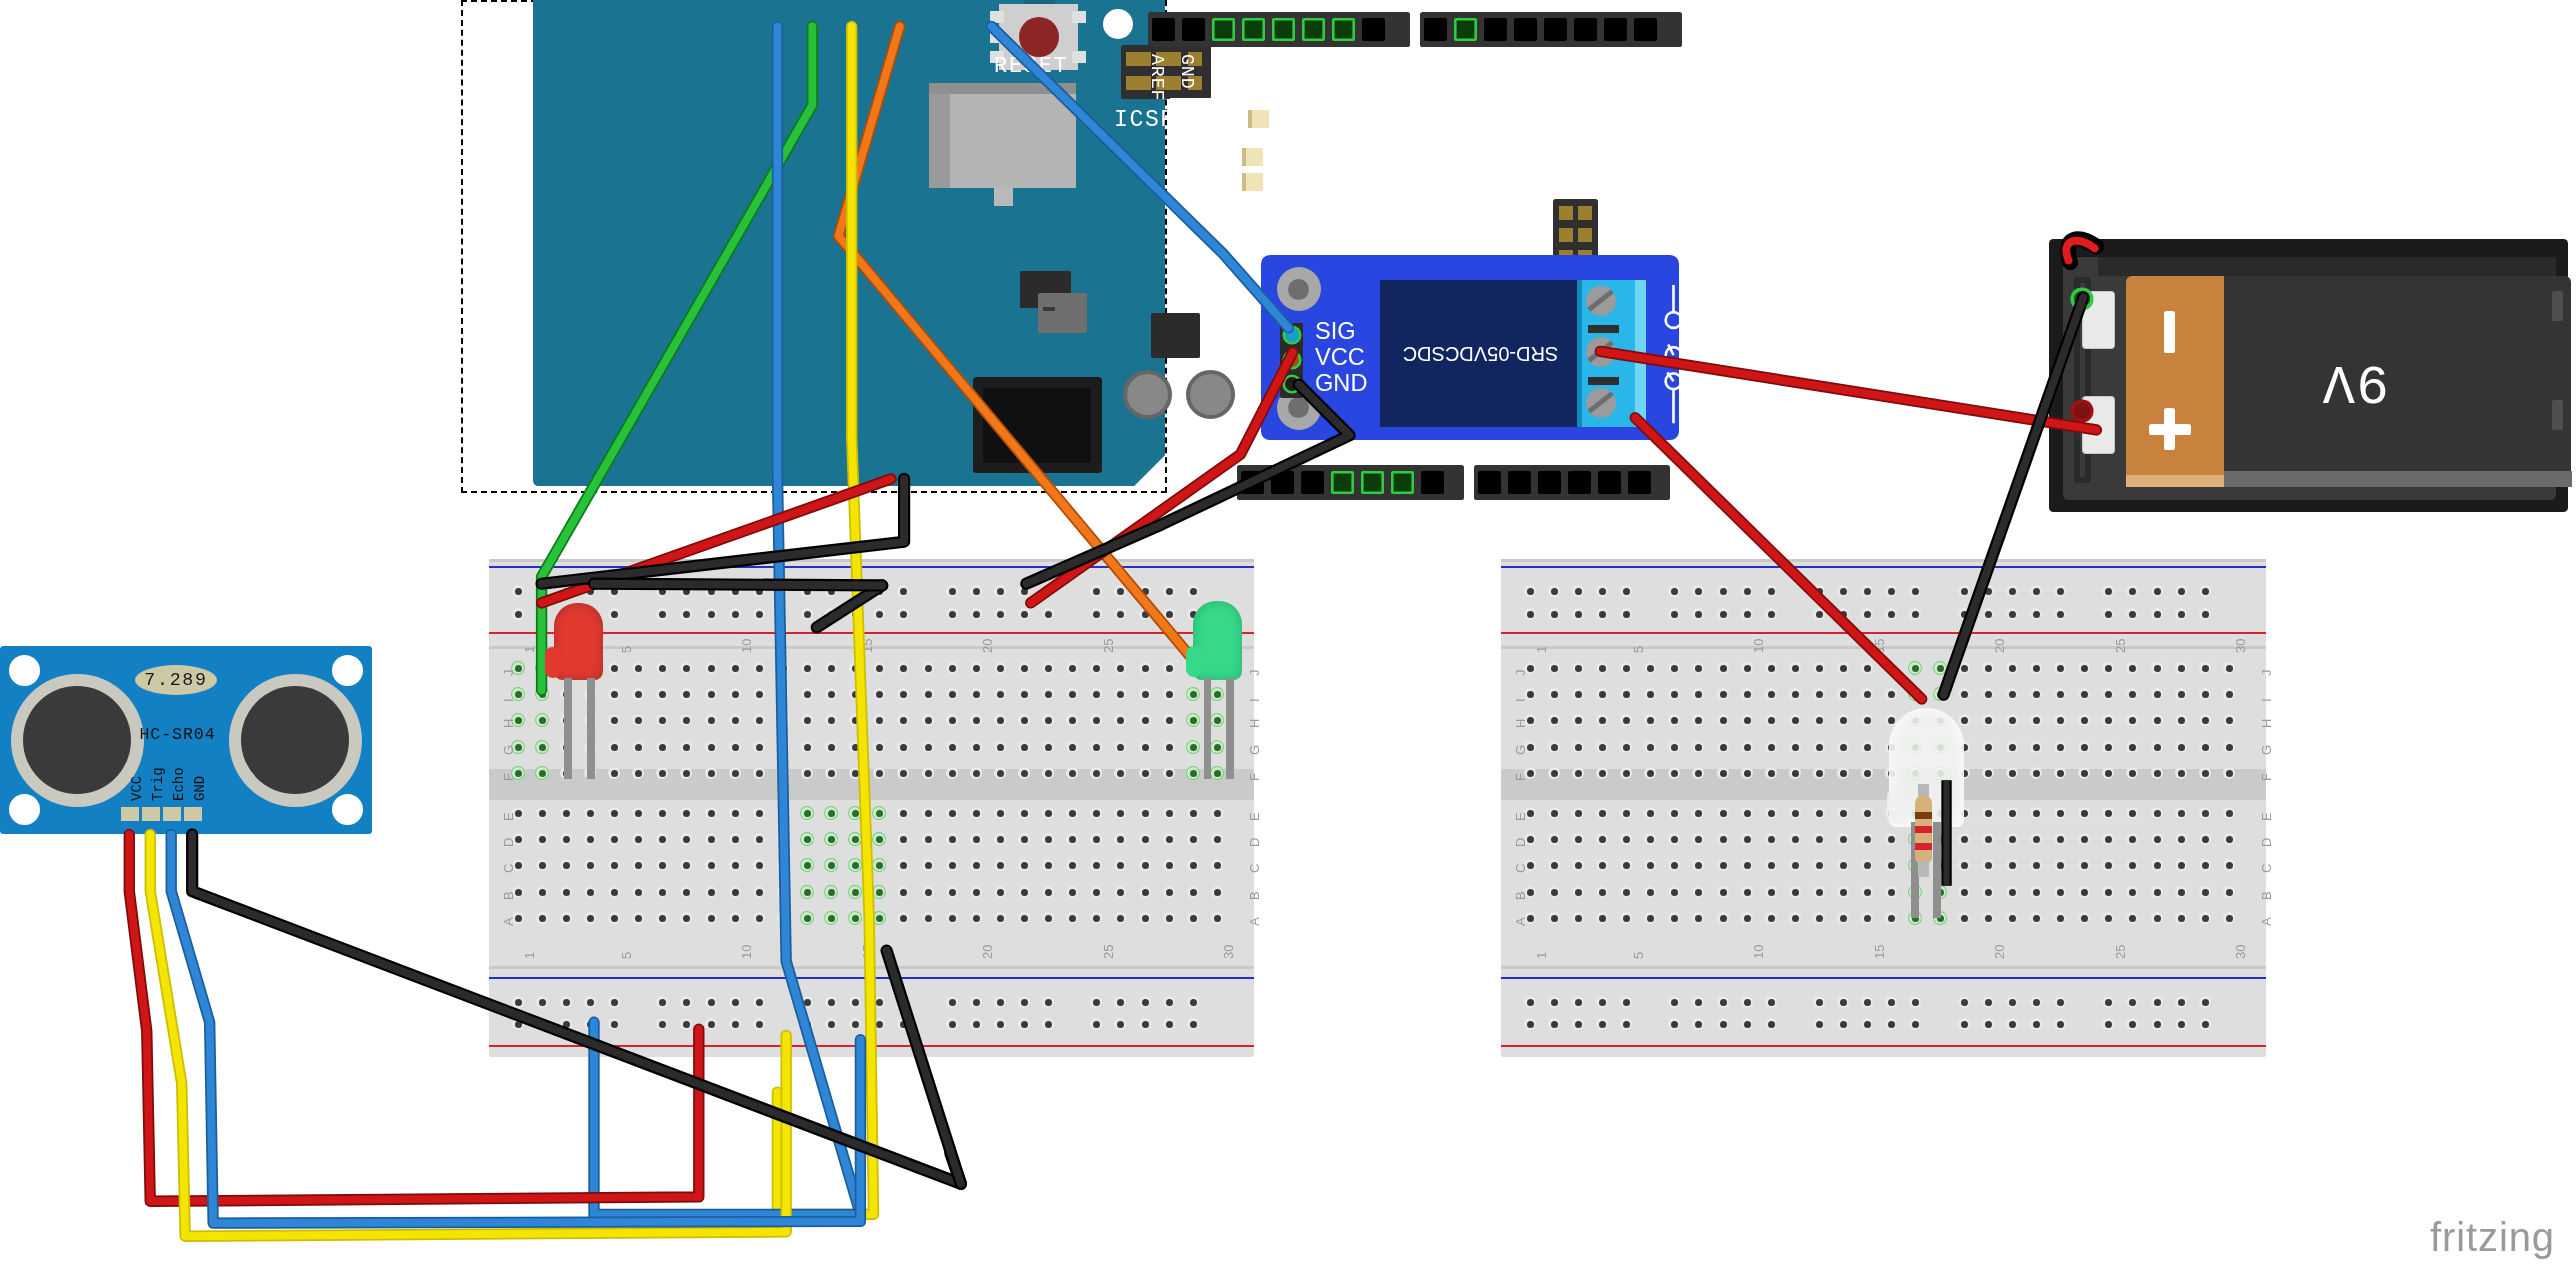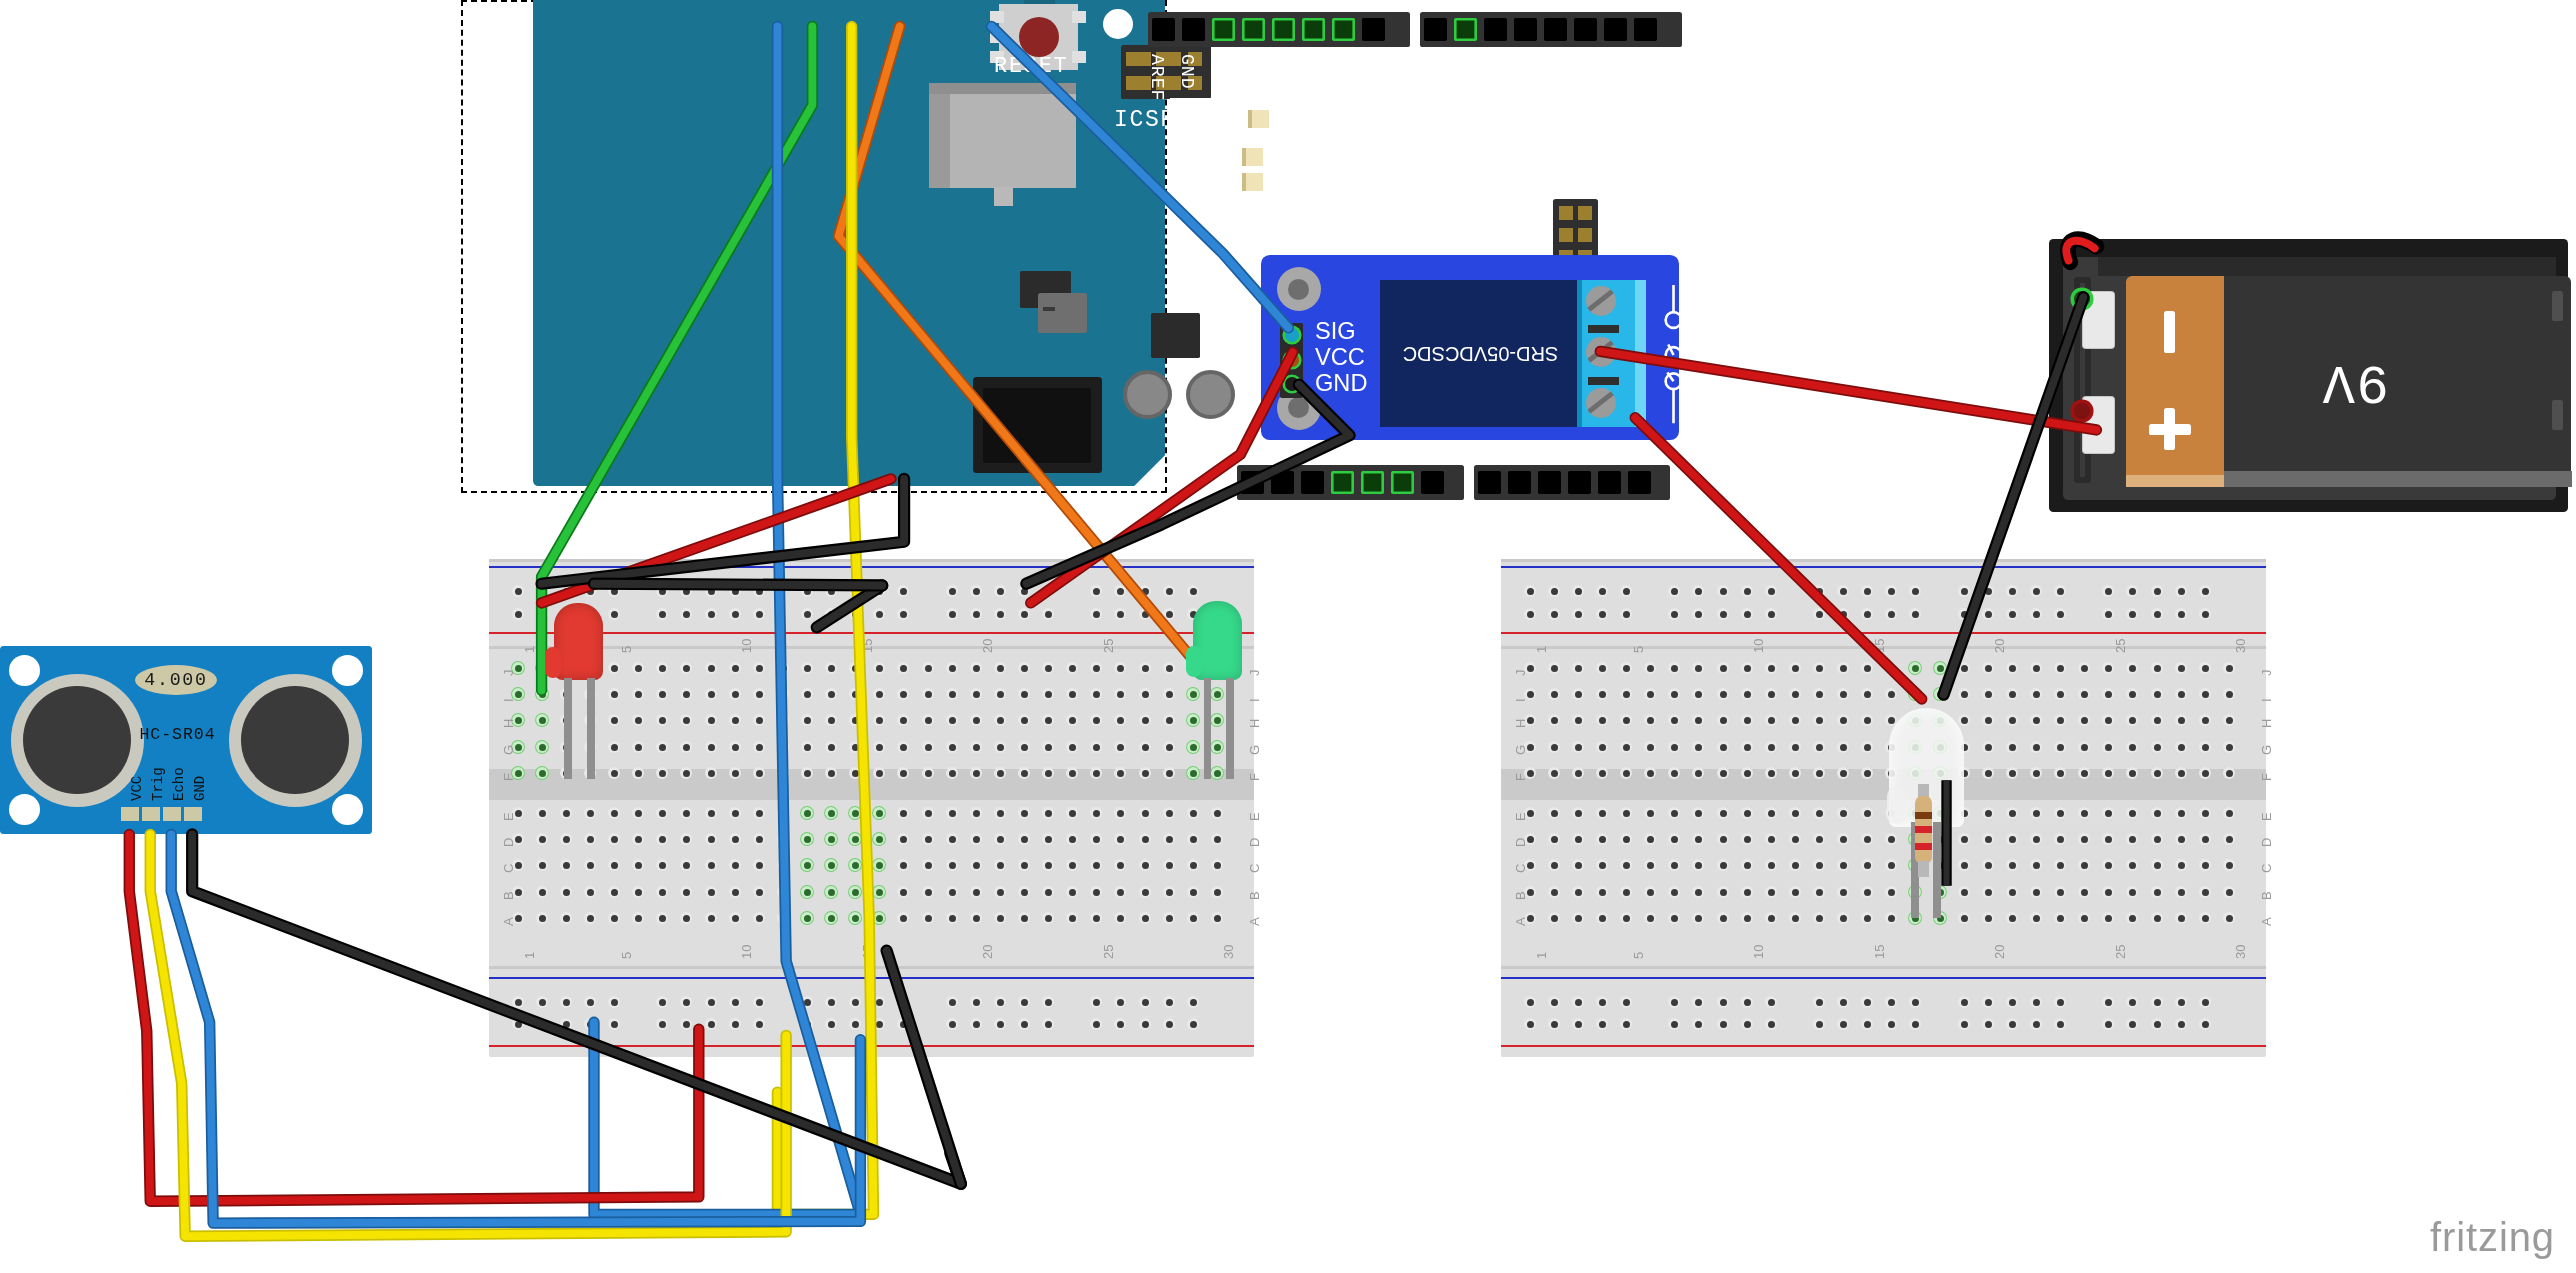--- a/index.html
+++ b/index.html
@@ -461,21 +461,21 @@
     <div class="sr04-hole" style="left:8.7px;top:8.7px;"></div>
     <div class="sr04-hole" style="right:8.7px;top:8.7px;"></div>
     <div class="sr04-hole" style="left:8.7px;bottom:8.7px;"></div>
     <div class="sr04-hole" style="right:8.7px;bottom:8.7px;"></div>
     <div class="sr04-can" style="left:10.5px;top:28px;">
         <i></i>
       </div>
     <div class="sr04-can" style="right:10.5px;top:28px;">
         <i></i>
       </div>
-    <div id="sr04-osc">4.000</div>
+    <div id="sr04-osc">7.289</div>
     <div id="sr04-name">HC-SR04</div>
 
     <div class="sr04-pinlbl" style="left:129px;top:155px;">VCC</div>
     <div class="sr04-pinlbl" style="left:150px;top:155px;">Trig</div>
     <div class="sr04-pinlbl" style="left:171px;top:155px;">Echo</div>
     <div class="sr04-pinlbl" style="left:192px;top:155px;">GND</div>
 
     <div class="sr04-pad" style="left:121px;top:161px;"></div>
     <div class="sr04-pad" style="left:142px;top:161px;"></div>
     <div class="sr04-pad" style="left:163px;top:161px;"></div>

